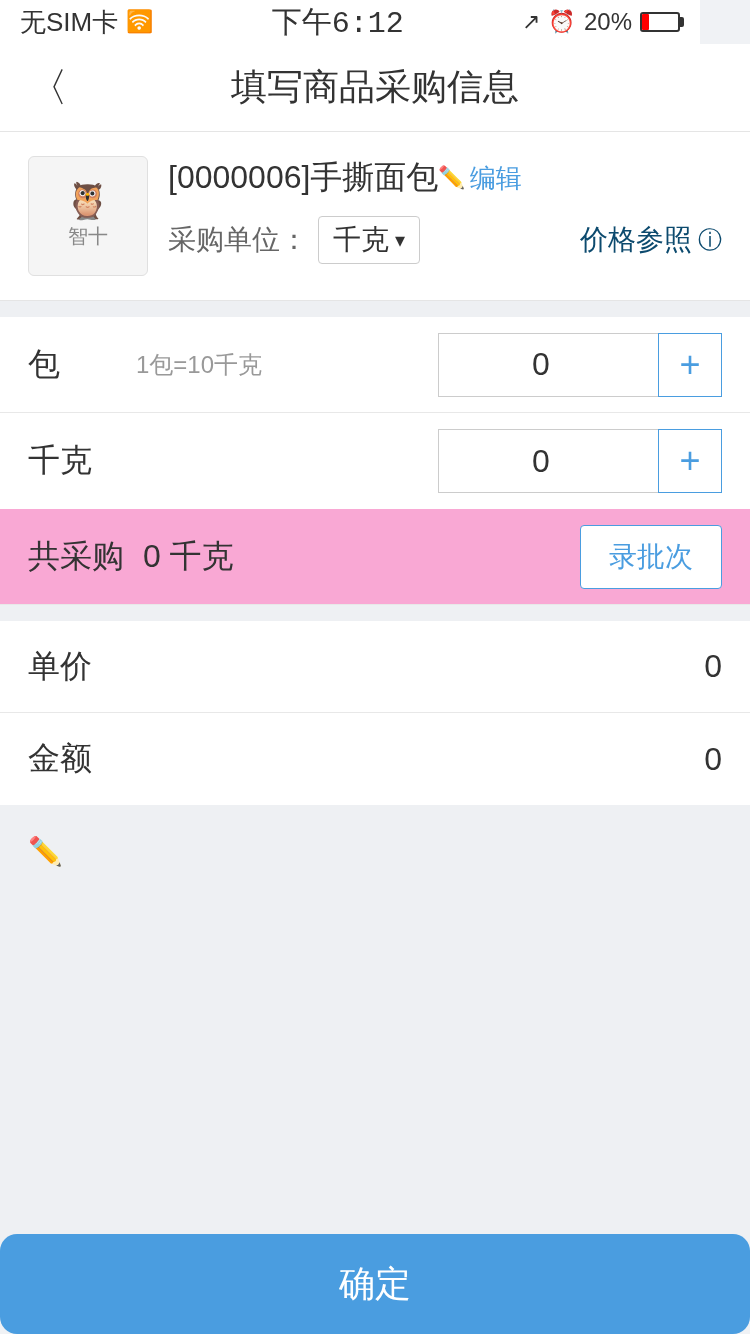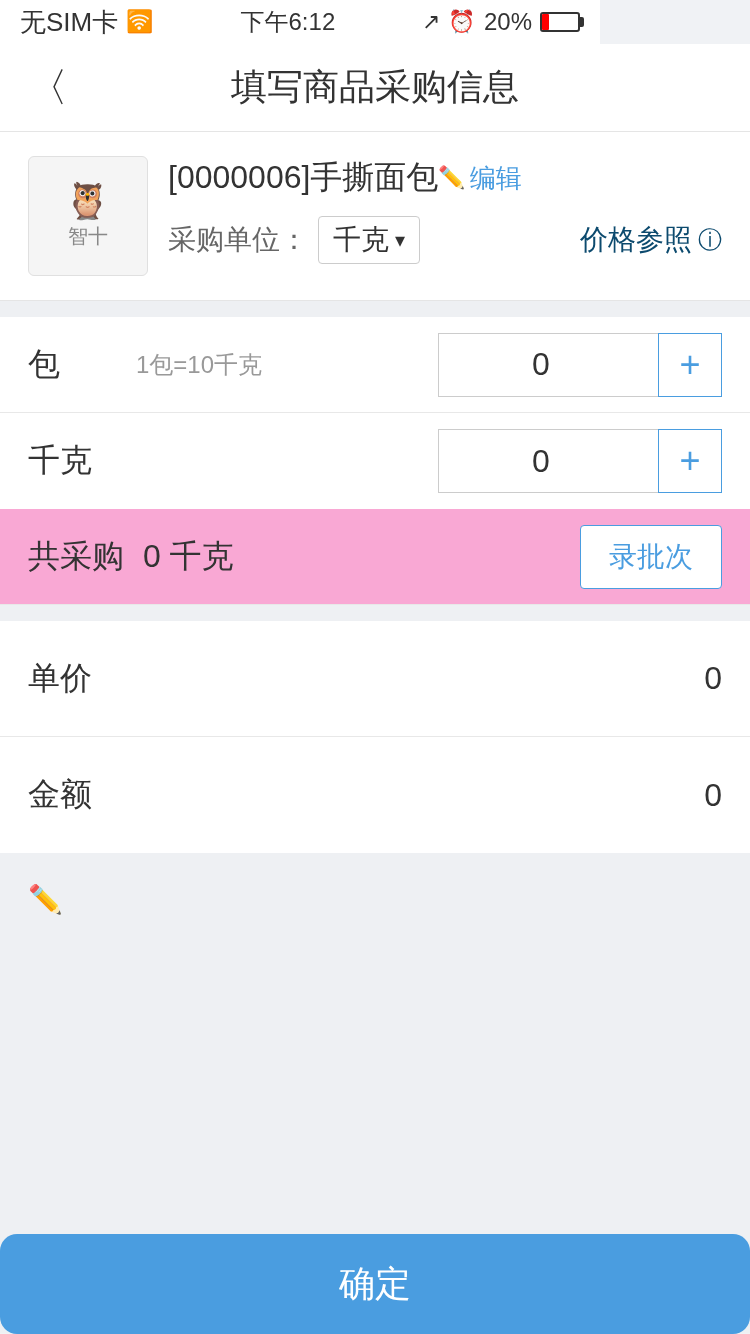--- a/index.html
+++ b/index.html
@@ -8,38 +8,39 @@
       width: 750px;
       min-height: 1334px;
       font-family: -apple-system, 'PingFang SC', 'Helvetica Neue', Arial, sans-serif;
       background: #f0f2f5;
       font-size: 32px;
       color: #333;
     }
 
     
     .status-bar {
-      width: 600px;
+      width: 700px;
       height: 44px;
       background: #fff;
       display: flex;
       align-items: center;
       justify-content: space-between;
       padding: 0 20px;
       font-size: 26px;
       color: #333;
     }
     .status-left {
       display: flex;
       align-items: center;
       gap: 8px;
     }
     .status-center {
-      font-size: 24px;
+      font-size: 30px;
       font-weight: 500;
+      font-family: Liberation Mono, monospace;
     }
     .status-right {
       display: flex;
       align-items: center;
       gap: 8px;
       font-size: 24px;
     }
     .battery {
       display: inline-flex;
       align-items: center;
@@ -277,21 +278,21 @@
     
     .price-section {
       background: #fff;
       margin-top: 0;
     }
     .price-row {
       display: flex;
       align-items: center;
       justify-content: space-between;
       padding: 0 28px;
-      height: 116px;
+      height: 92px;
       border-bottom: 1px solid #e8e8e8;
     }
     .price-row:last-child {
       border-bottom: none;
     }
     .price-label {
       font-size: 32px;
       color: #333;
     }
     .price-value {

